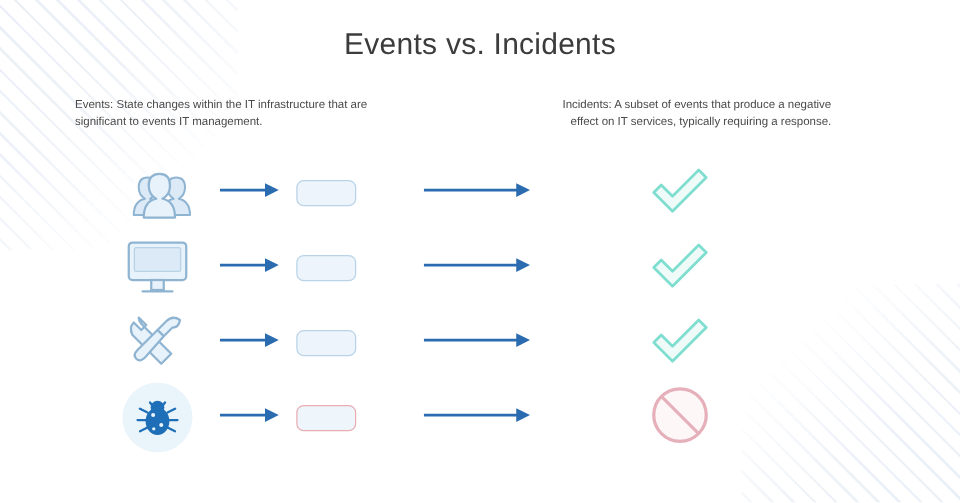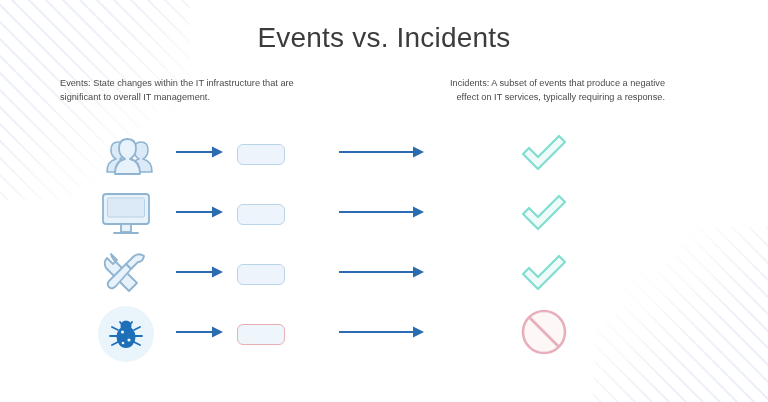--- a/index.html
+++ b/index.html
@@ -45,21 +45,21 @@
     -webkit-mask-image: linear-gradient(315deg, rgba(0,0,0,1) 0%, rgba(0,0,0,0.75) 40%, rgba(0,0,0,0) 78%);
     mask-image: linear-gradient(315deg, rgba(0,0,0,1) 0%, rgba(0,0,0,0.75) 40%, rgba(0,0,0,0) 78%);
   }
 
   .slide-title {
     position: absolute;
     left: 0;
     right: 0;
     top: 22px;
     text-align: center;
-    font-size: 28px;
+    font-size: 24px;
     font-weight: 400;
     color: #3c3c3c;
     letter-spacing: 0.2px;
   }
 
   .caption {
     position: absolute;
     font-size: 9.2px;
     line-height: 1.55;
     color: #4a4a4a;
@@ -121,21 +121,21 @@
 </head>
 <body>
 
 <div class="slide">
 
   <div class="stripes-tl"></div>
   <div class="stripes-br"></div>
 
   <div class="slide-title">Events vs. Incidents</div>
 
-  <div class="caption caption-left">Events: State changes within the IT infrastructure that are significant to overall IT management.</div>
+  <div class="caption caption-left">Events: State changes within the IT infrastructure that are significant to events IT management.</div>
   <div class="caption caption-right">Incidents: A subset of events that produce a negative effect on IT services, typically requiring a response.</div>
 
   <div class="rows">
 
     <div class="row">
       <div class="cell cell-icon">
         <span class="icon-wrap">
           <svg width="58" height="48" viewBox="0 0 58 48">
             <path d="M10 42 q0-11 9-13 q-5-3-5-9 q0-8 7-8 q7 0 7 8 q0 6-5 9 q9 2 9 13 z" fill="#dbeaf6" stroke="#8fb4d2" stroke-width="1.6" stroke-linejoin="round"></path>
             <path d="M33 42 q0-11 9-13 q-5-3-5-9 q0-8 7-8 q7 0 7 8 q0 6-5 9 q9 2 9 13 z" fill="#dbeaf6" stroke="#8fb4d2" stroke-width="1.6" stroke-linejoin="round"></path>

